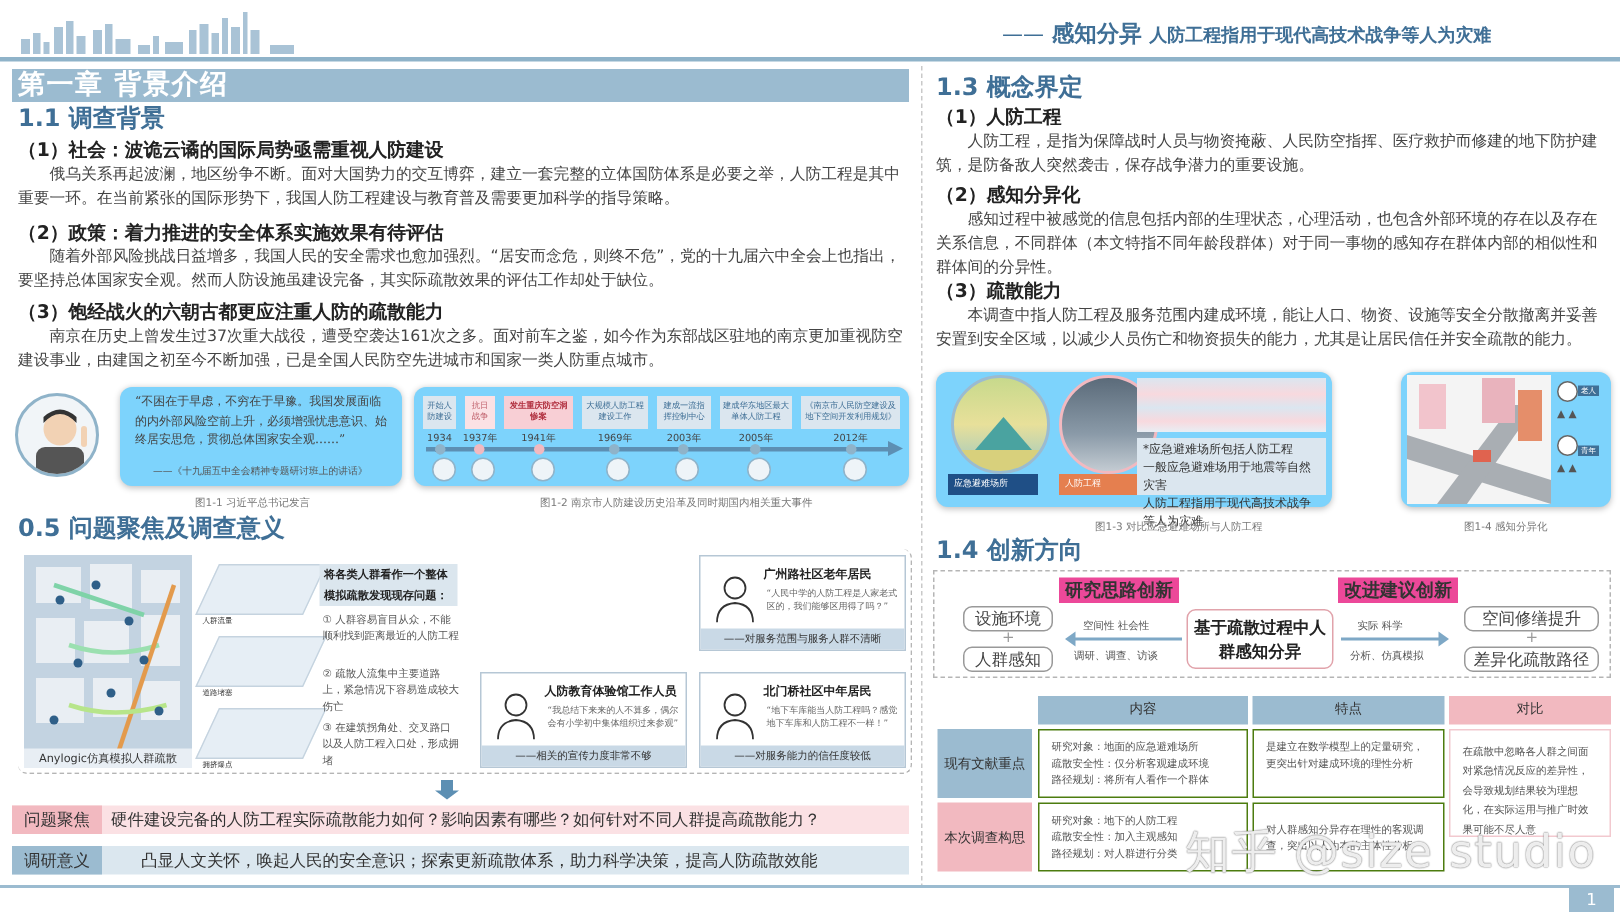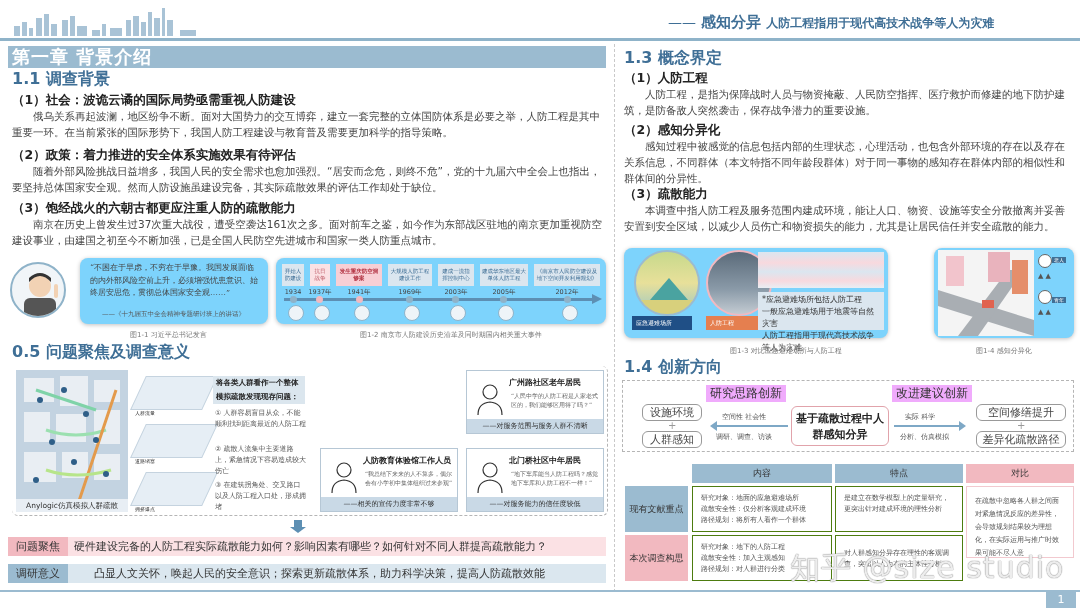--- a/index.html
+++ b/index.html
@@ -72,21 +72,21 @@
   .page-num { position: absolute; left: 1046px; top: 591px; width: 30px; height: 17px; background: #9bbbd0; color: #fff; font-size: 11px; text-align: center; line-height: 17px; }
 
   
   .r-para { position: absolute; font-size: 10.5px; color: #444; line-height: 16px; text-indent: 2em; }
   .circle { position: absolute; width: 66px; height: 66px; border-radius: 50%; overflow: hidden; }
   .sign { position: absolute; height: 14px; font-size: 6px; color: #fff; line-height: 14px; padding-left: 4px; }
   .sankey { position: absolute; left: 758px; top: 252px; width: 126px; height: 36px; background: linear-gradient(180deg, #dbe6f0 0%, #f8d9de 30%, #dbe6f0 55%, #f8d9de 80%, #e8eef4 100%); }
   .note-box { position: absolute; left: 758px; top: 292px; width: 126px; height: 38px; background: #dbe6ef; font-size: 8px; line-height: 12px; color: #333; padding: 2px 4px; }
 
   .innov-box { position: absolute; left: 622px; top: 380px; width: 452px; height: 72px; border: 1px dashed #b5b5b5; }
-  .innov-tag { position: absolute; top: 385px; height: 17px; background: #f0abfc; font-size: 12px; font-weight: normal; color: #333; line-height: 17px; padding: 0 4px; }
+  .innov-tag { position: absolute; top: 385px; height: 17px; background: #ec4899; font-size: 12px; font-weight: bold; color: #333; line-height: 17px; padding: 0 4px; }
   .pill { position: absolute; height: 17px; border: 1px solid #999; border-radius: 6px; font-size: 11px; color: #444; text-align: center; line-height: 15px; background: #fff; }
   .plus { position: absolute; font-size: 10px; color: #999; }
   .center-box { position: absolute; left: 791px; top: 406px; width: 98px; height: 40px; border: 1px solid #e1a3ab; border-radius: 6px; font-size: 11px; font-weight: bold; color: #222; text-align: center; line-height: 16px; padding-top: 4px; background: #fff; }
   .arrow-label { position: absolute; font-size: 7px; color: #555; white-space: nowrap; }
   .h-arrow { position: absolute; height: 2px; background: #7ea8c6; }
   .h-arrow.left::before { content: ""; position: absolute; left: -6px; top: -4px; border-right: 7px solid #7ea8c6; border-top: 5px solid transparent; border-bottom: 5px solid transparent; }
   .h-arrow.right::after { content: ""; position: absolute; right: -6px; top: -4px; border-left: 7px solid #7ea8c6; border-top: 5px solid transparent; border-bottom: 5px solid transparent; }
 
   .tbl-head { position: absolute; top: 464px; height: 19px; font-size: 9px; color: #333; text-align: center; line-height: 19px; }
   .tbl-rowhead { position: absolute; left: 625px; width: 63px; font-size: 9px; color: #333; text-align: center; display: flex; align-items: center; justify-content: center; }

